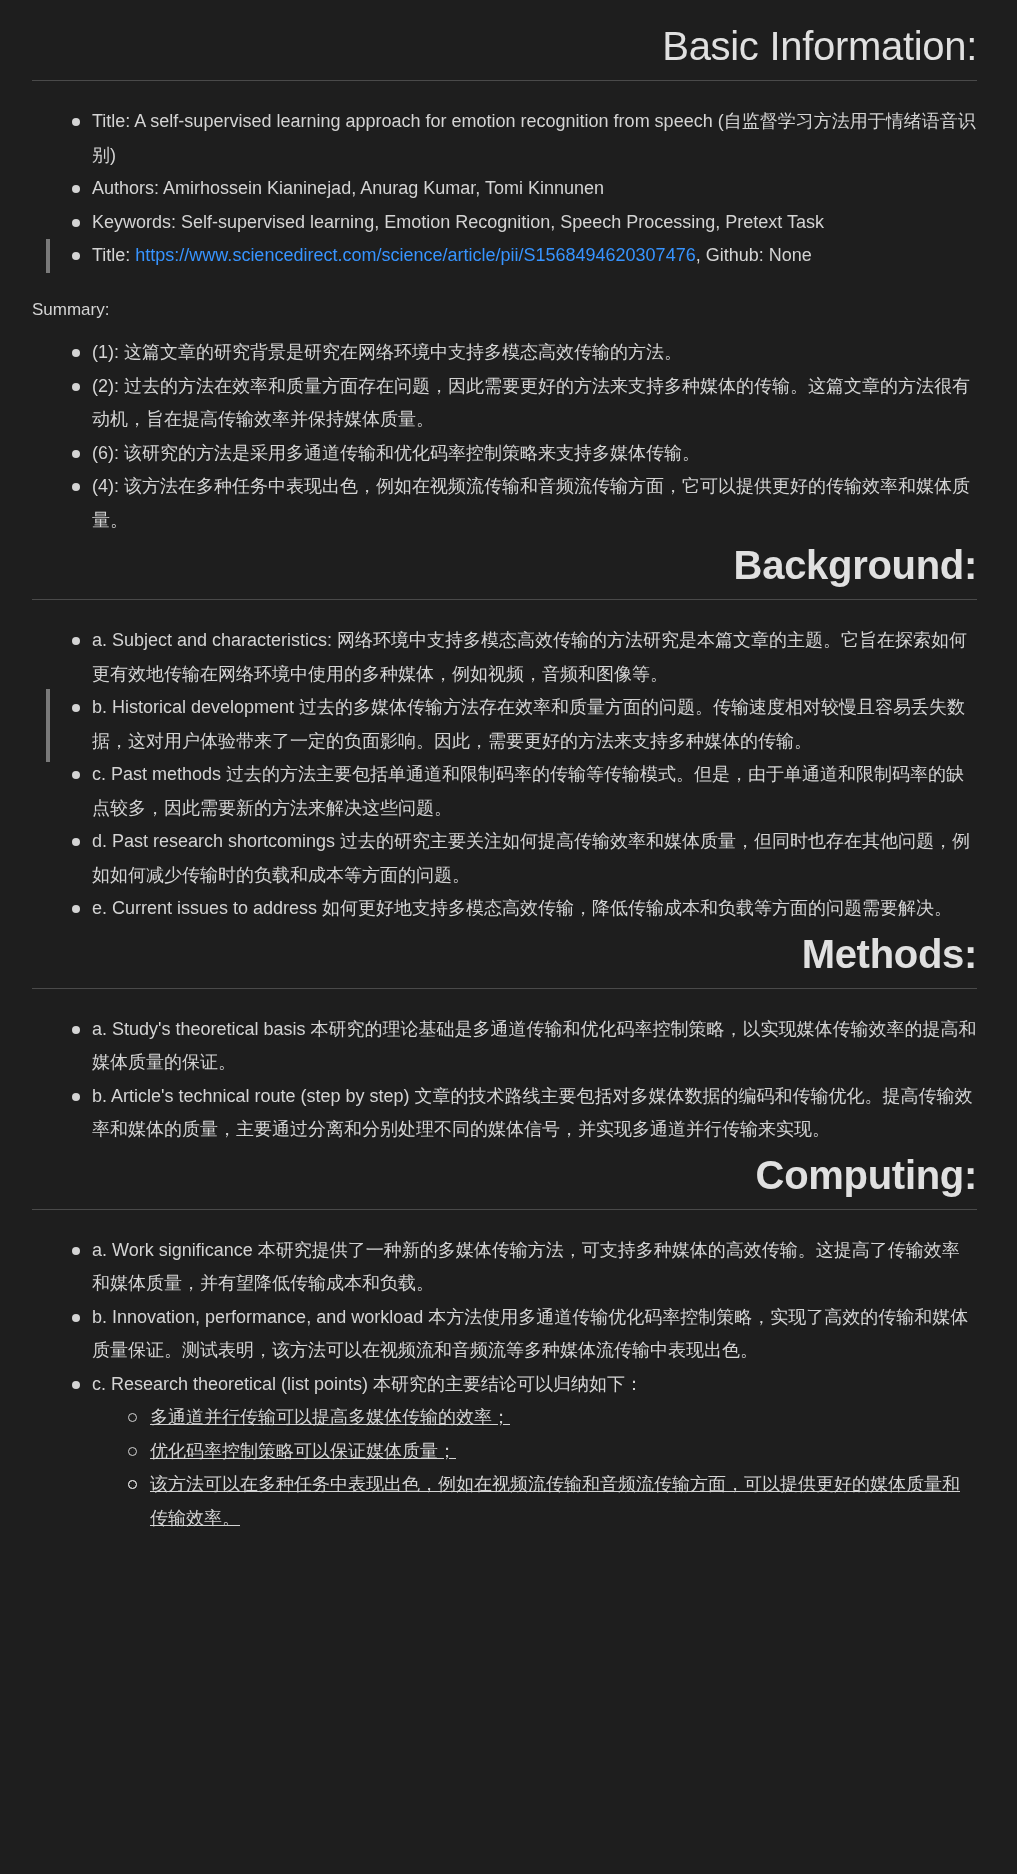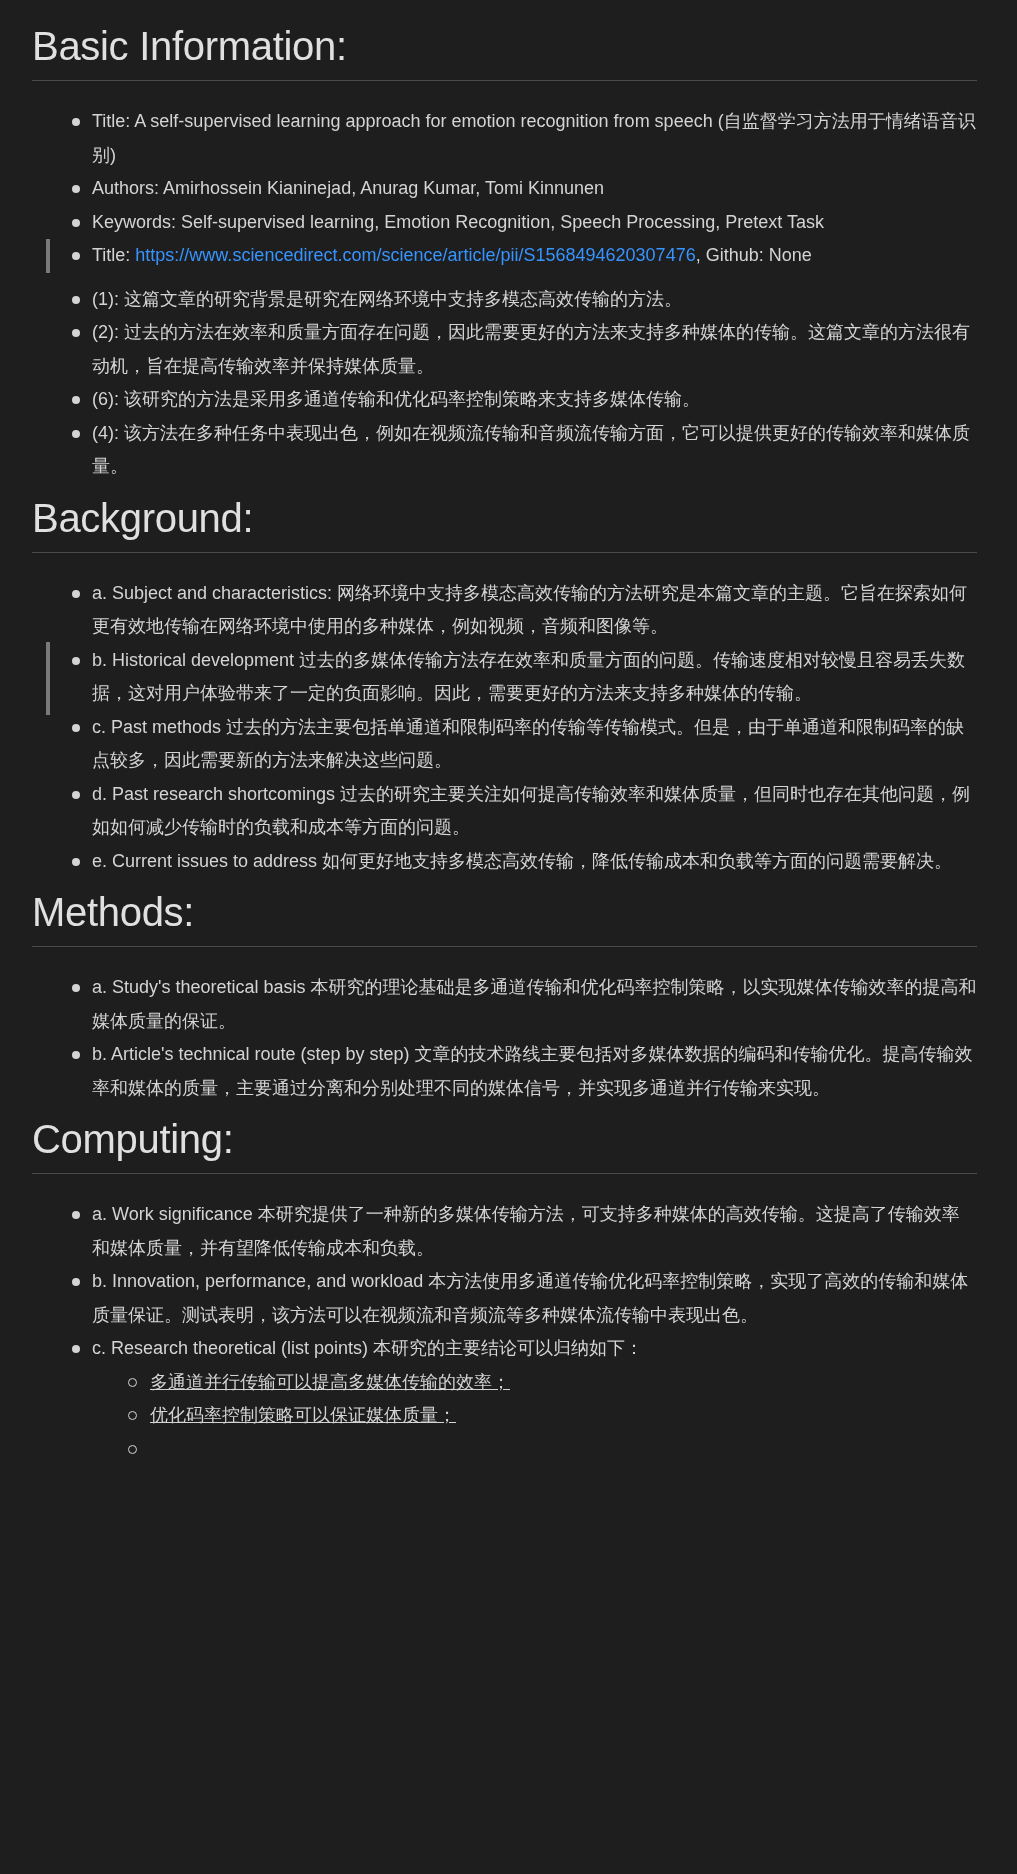--- a/index.html
+++ b/index.html
@@ -22,23 +22,24 @@
     h1 {
       font-family: "Liberation Sans", "DejaVu Sans", sans-serif;
       font-weight: 400;
       font-size: 40px;
       line-height: 48px;
       color: #e0e0e0;
       margin: 0;
       padding: 0 0 10px 0;
       border-bottom: 1.5px solid #4a4a4a;
       letter-spacing: -0.3px;
+      text-align: right;
     }
     h1.first { padding-top: 22px; }
-    h1.next { margin-top: 10px; }
+    h1.next { margin-top: 4px; font-weight: bold; }
     ul.main {
       list-style: none;
       margin: 24px 0 0 0;
       padding: 0 0 0 60px;
       position: relative;
     }
     ul.main > li {
       position: relative;
       padding-left: 0;
     }
@@ -97,20 +98,21 @@
 
   <section>
     <h1 class="first">Basic Information:</h1>
     <ul class="main">
       <li><span class="bullet-dot"></span><span>Title: A self-supervised learning approach for emotion recognition from speech (自监督学习方法用于情绪语音识别)</span></li>
       <li><span class="bullet-dot"></span><span>Authors: Amirhossein Kianinejad, Anurag Kumar, Tomi Kinnunen</span></li>
       <li><span class="bullet-dot"></span><span>Keywords: Self-supervised learning, Emotion Recognition, Speech Processing, Pretext Task</span></li>
       <li><span class="quote-bar"></span><span class="bullet-dot"></span><span>Title: </span><a class="link">https://www.sciencedirect.com/science/article/pii/S1568494620307476</a><span>, Github: None</span></li>
     </ul>
 
+    <p class="label">Summary:</p>
     <ul class="main after-label">
       <li><span class="bullet-dot"></span><span>(1): 这篇文章的研究背景是研究在网络环境中支持多模态高效传输的方法。</span></li>
       <li><span class="bullet-dot"></span><span>(2): 过去的方法在效率和质量方面存在问题，因此需要更好的方法来支持多种媒体的传输。这篇文章的方法很有动机，旨在提高传输效率并保持媒体质量。</span></li>
       <li><span class="bullet-dot"></span><span>(6): 该研究的方法是采用多通道传输和优化码率控制策略来支持多媒体传输。</span></li>
       <li><span class="bullet-dot"></span><span>(4): 该方法在多种任务中表现出色，例如在视频流传输和音频流传输方面，它可以提供更好的传输效率和媒体质量。</span></li>
     </ul>
   </section>
 
   <section>
     <h1 class="next">Background:</h1>
@@ -134,18 +136,19 @@
   <section>
     <h1 class="next">Computing:</h1>
     <ul class="main">
       <li><span class="bullet-dot"></span><span>a. Work significance 本研究提供了一种新的多媒体传输方法，可支持多种媒体的高效传输。这提高了传输效率和媒体质量，并有望降低传输成本和负载。</span></li>
       <li><span class="bullet-dot"></span><span>b. Innovation, performance, and workload 本方法使用多通道传输优化码率控制策略，实现了高效的传输和媒体质量保证。测试表明，该方法可以在视频流和音频流等多种媒体流传输中表现出色。</span></li>
       <li><span class="bullet-dot"></span><span>c. Research theoretical (list points) 本研究的主要结论可以归纳如下：</span>
         <ul class="sub">
           <li><span class="bullet-circle"></span><span>多通道并行传输可以提高多媒体传输的效率；</span></li>
           <li><span class="bullet-circle"></span><span>优化码率控制策略可以保证媒体质量；</span></li>
           <li><span class="bullet-circle"></span></li>
+          <li><span class="bullet-circle"></span><span>该方法可以在多种任务中表现出色，例如在视频流传输和音频流传输方面，可以提供更好的媒体质量和传输效率。</span></li>
         </ul>
       </li>
     </ul>
   </section>
 
 </div>
 
 </body></html>

